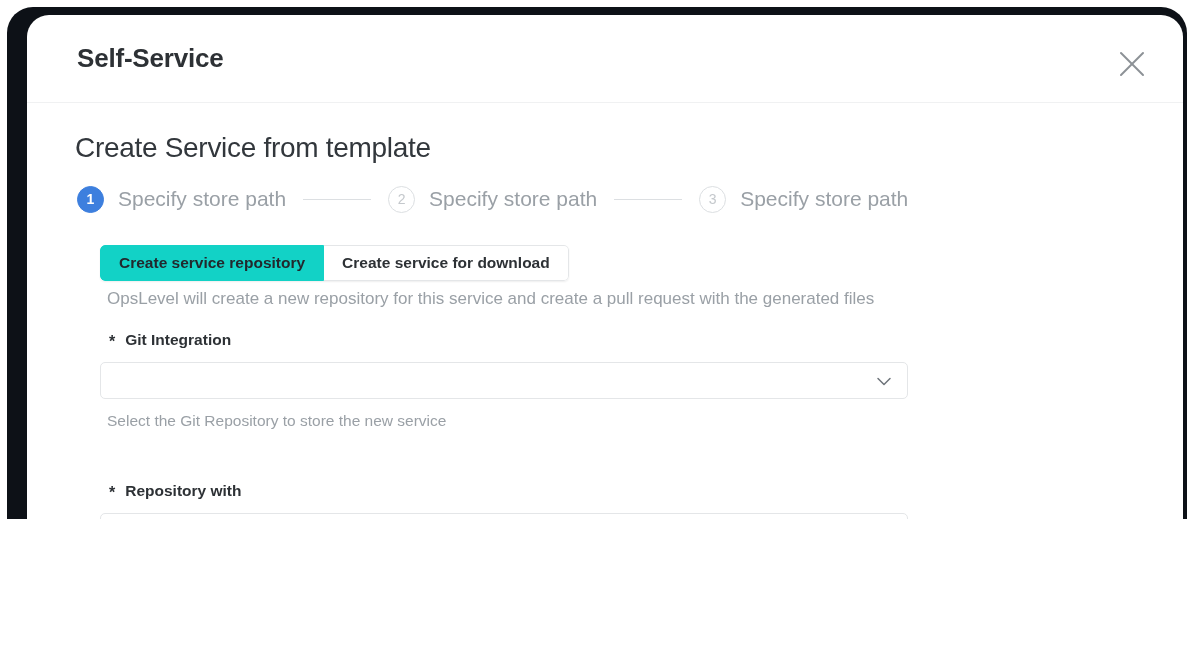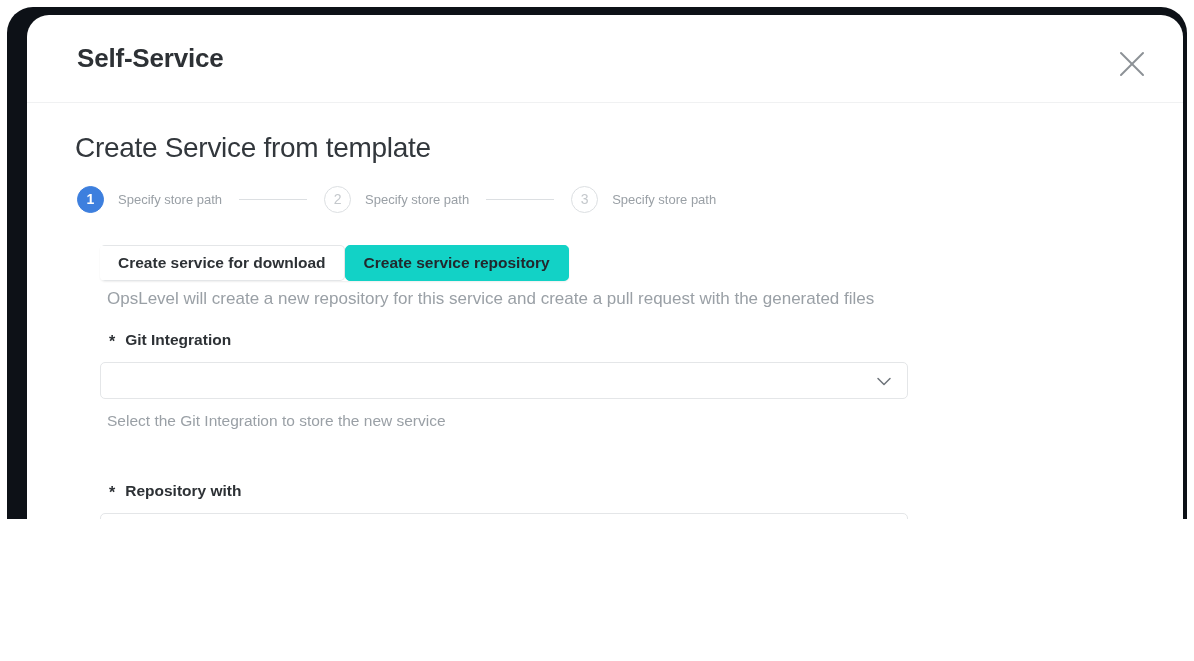--- a/index.html
+++ b/index.html
@@ -117,21 +117,21 @@
     border: 1px solid #3d7fde;
   }
   .step.inactive .step-circle {
     background: #ffffff;
     color: #c4c8cc;
     border: 1px solid #dcdfe2;
     font-weight: normal;
   }
   .step-label {
     margin-left: 14px;
-    font-size: 13px;
+    font-size: 21px;
     color: #9aa0a6;
     white-space: nowrap;
   }
   .step.active .step-label { color: #9aa0a6; }
   .step-connector {
     width: 68px;
     height: 1px;
     background: #dcdfe2;
     margin: 0 17px;
     flex: 0 0 auto;
@@ -284,43 +284,43 @@
           <div class="step-connector"></div>
 
           <div class="step inactive">
             <div class="step-circle">3</div>
             <div class="step-label">Specify store path</div>
           </div>
 
         </div>
 
         <div class="tab-group">
+          <div class="tab active">Create service repository</div>
           <div class="tab inactive">Create service for download</div>
-          <div class="tab active">Create service repository</div>
         </div>
 
         <div class="tab-description">OpsLevel will create a new repository for this service and create a pull request with the generated files</div>
 
         <div class="field" style="top:227px; width:808px;">
 
           <div class="field-label">
             <span class="req-star">*</span>
             <span>Git Integration</span>
           </div>
 
           <div class="select-box">
             <div class="select-value" placeholder=""></div>
             <span class="chevron">
               <svg width="20" height="20" viewBox="0 0 20 20" aria-hidden="true">
                 <polyline points="4,7.5 10,13.5 16,7.5" fill="none" stroke="#6e747a" stroke-width="1.5" stroke-linecap="round" stroke-linejoin="round"></polyline>
               </svg>
             </span>
           </div>
 
-          <div class="field-help">Select the Git Integration to store the new service</div>
+          <div class="field-help">Select the Git Repository to store the new service</div>
         </div>
 
         <div class="field" style="top:378px; width:808px;">
 
           <div class="field-label">
             <span class="req-star">*</span>
             <span>Repository with</span>
           </div>
 
           <div class="select-box">

